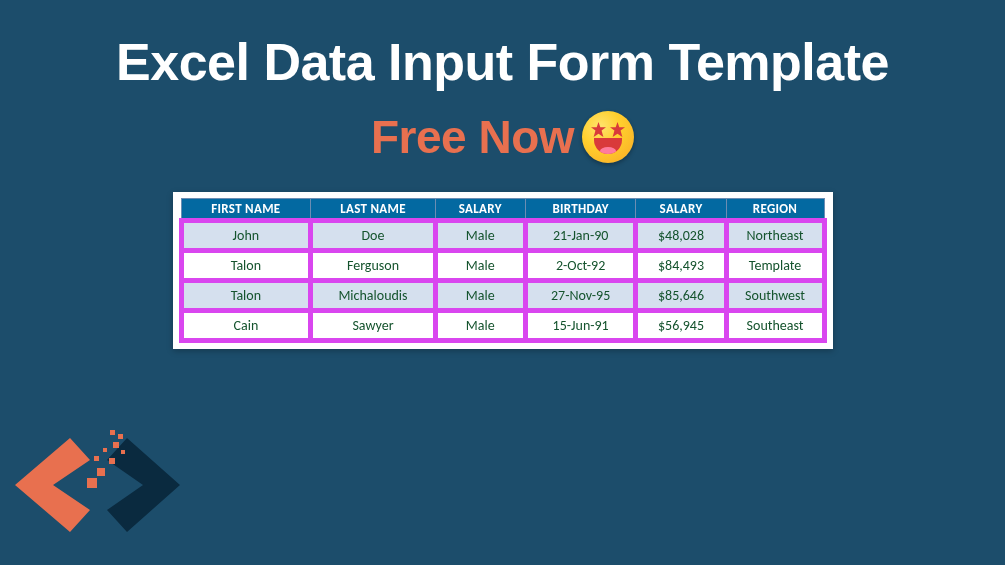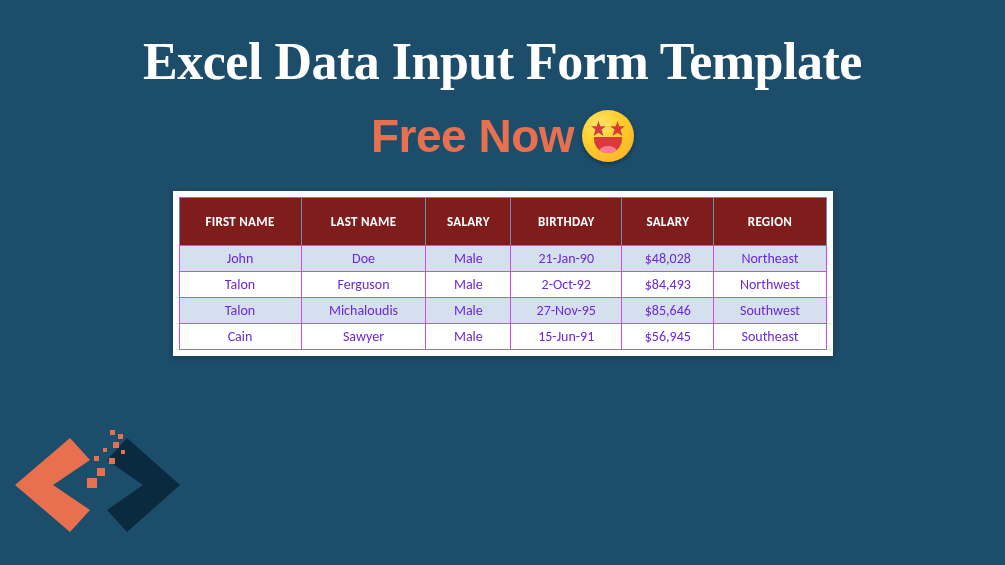--- a/index.html
+++ b/index.html
@@ -11,21 +11,20 @@
       position: relative;
       overflow: hidden;
     }
     .title {
       color: #ffffff;
       font-size: 52px;
       font-weight: 800;
       text-align: center;
       padding-top: 32px;
       letter-spacing: -0.5px;
-      font-family: Liberation Serif, serif;
     }
     .subtitle-wrap {
       display: flex;
       align-items: center;
       justify-content: center;
       gap: 8px;
       margin-top: 18px;
     }
     .subtitle {
       color: #e8704f;
@@ -83,34 +82,34 @@
       margin: 28px auto 0;
       padding: 6px;
       box-shadow: 0 2px 6px rgba(0,0,0,0.25);
     }
     table {
       border-collapse: collapse;
       width: 100%;
       font-family: Calibri, Arial, sans-serif;
     }
     thead th {
-      background: #7f1d1d;
+      background: #0369a1;
       color: #ffffff;
       font-size: 13px;
       font-weight: 700;
-      padding: 16px 8px;
+      padding: 2px 8px;
       border: 1px solid #6b8db3;
       text-align: center;
       letter-spacing: 0.3px;
     }
     tbody td {
-      color: #6d28d9;
+      color: #14532d;
       font-size: 14px;
-      padding: 4px 9px;
-      border: 1px solid #d946ef;
+      padding: 4px 0;
+      border: 5px solid #d946ef;
       text-align: center;
     }
     tbody tr:nth-child(odd) td {
       background: #d5e0ee;
     }
     tbody tr:nth-child(even) td {
       background: #ffffff;
     }
     .logo {
       position: absolute;
@@ -165,21 +164,21 @@
         <td>21-Jan-90</td>
         <td>$48,028</td>
         <td>Northeast</td>
       </tr>
       <tr>
         <td>Talon</td>
         <td>Ferguson</td>
         <td>Male</td>
         <td>2-Oct-92</td>
         <td>$84,493</td>
-        <td>Northwest</td>
+        <td>Template</td>
       </tr>
       <tr>
         <td>Talon</td>
         <td>Michaloudis</td>
         <td>Male</td>
         <td>27-Nov-95</td>
         <td>$85,646</td>
         <td>Southwest</td>
       </tr>
       <tr>

